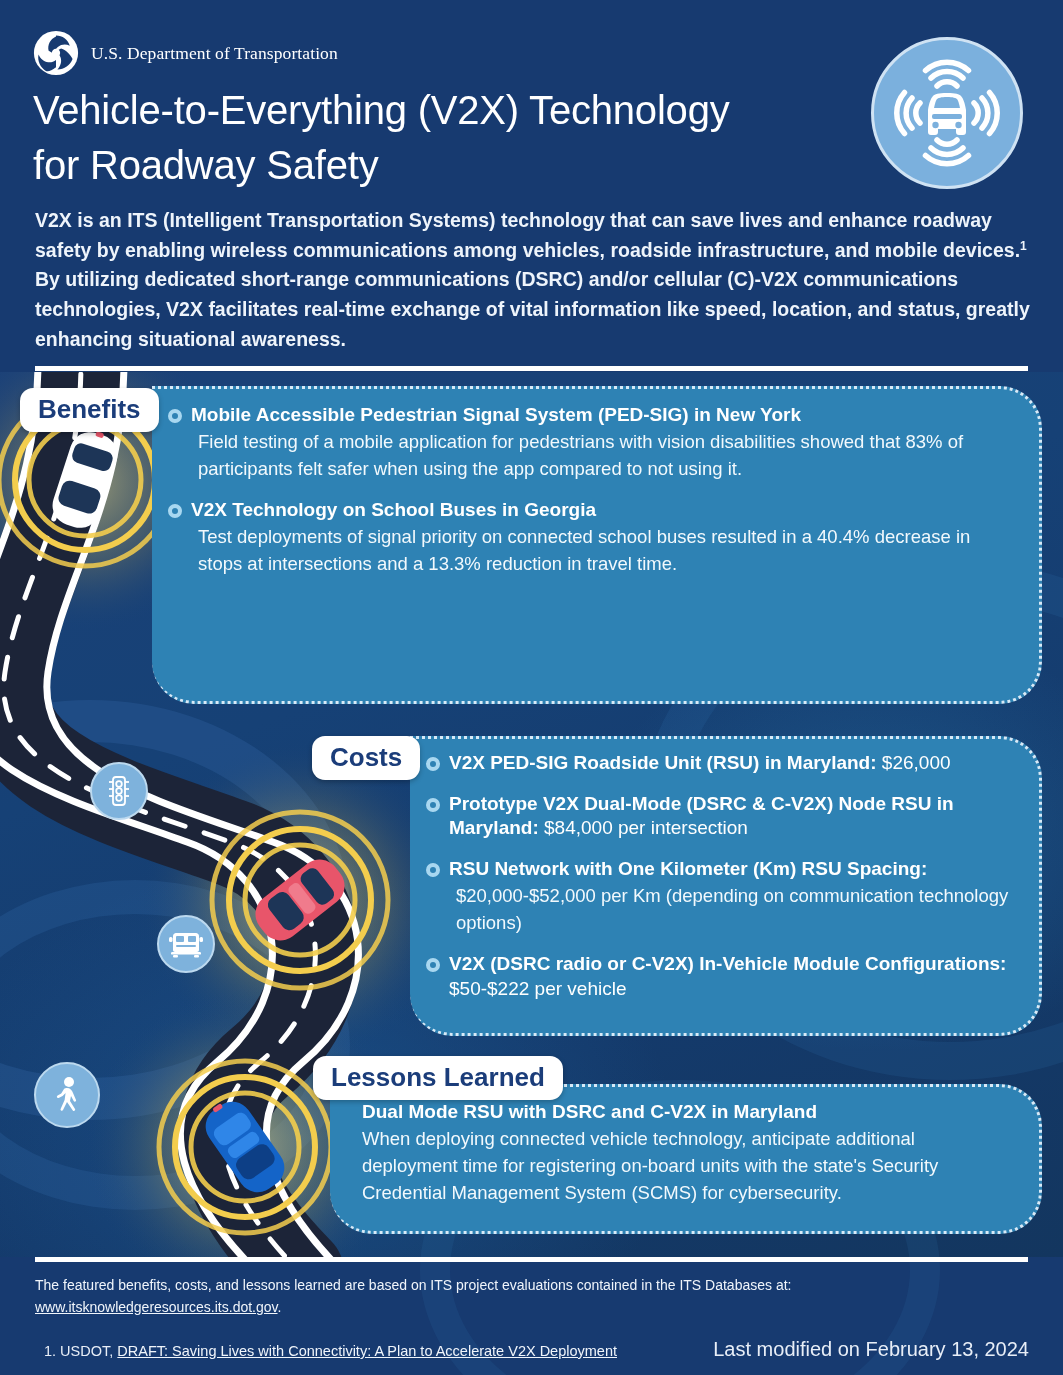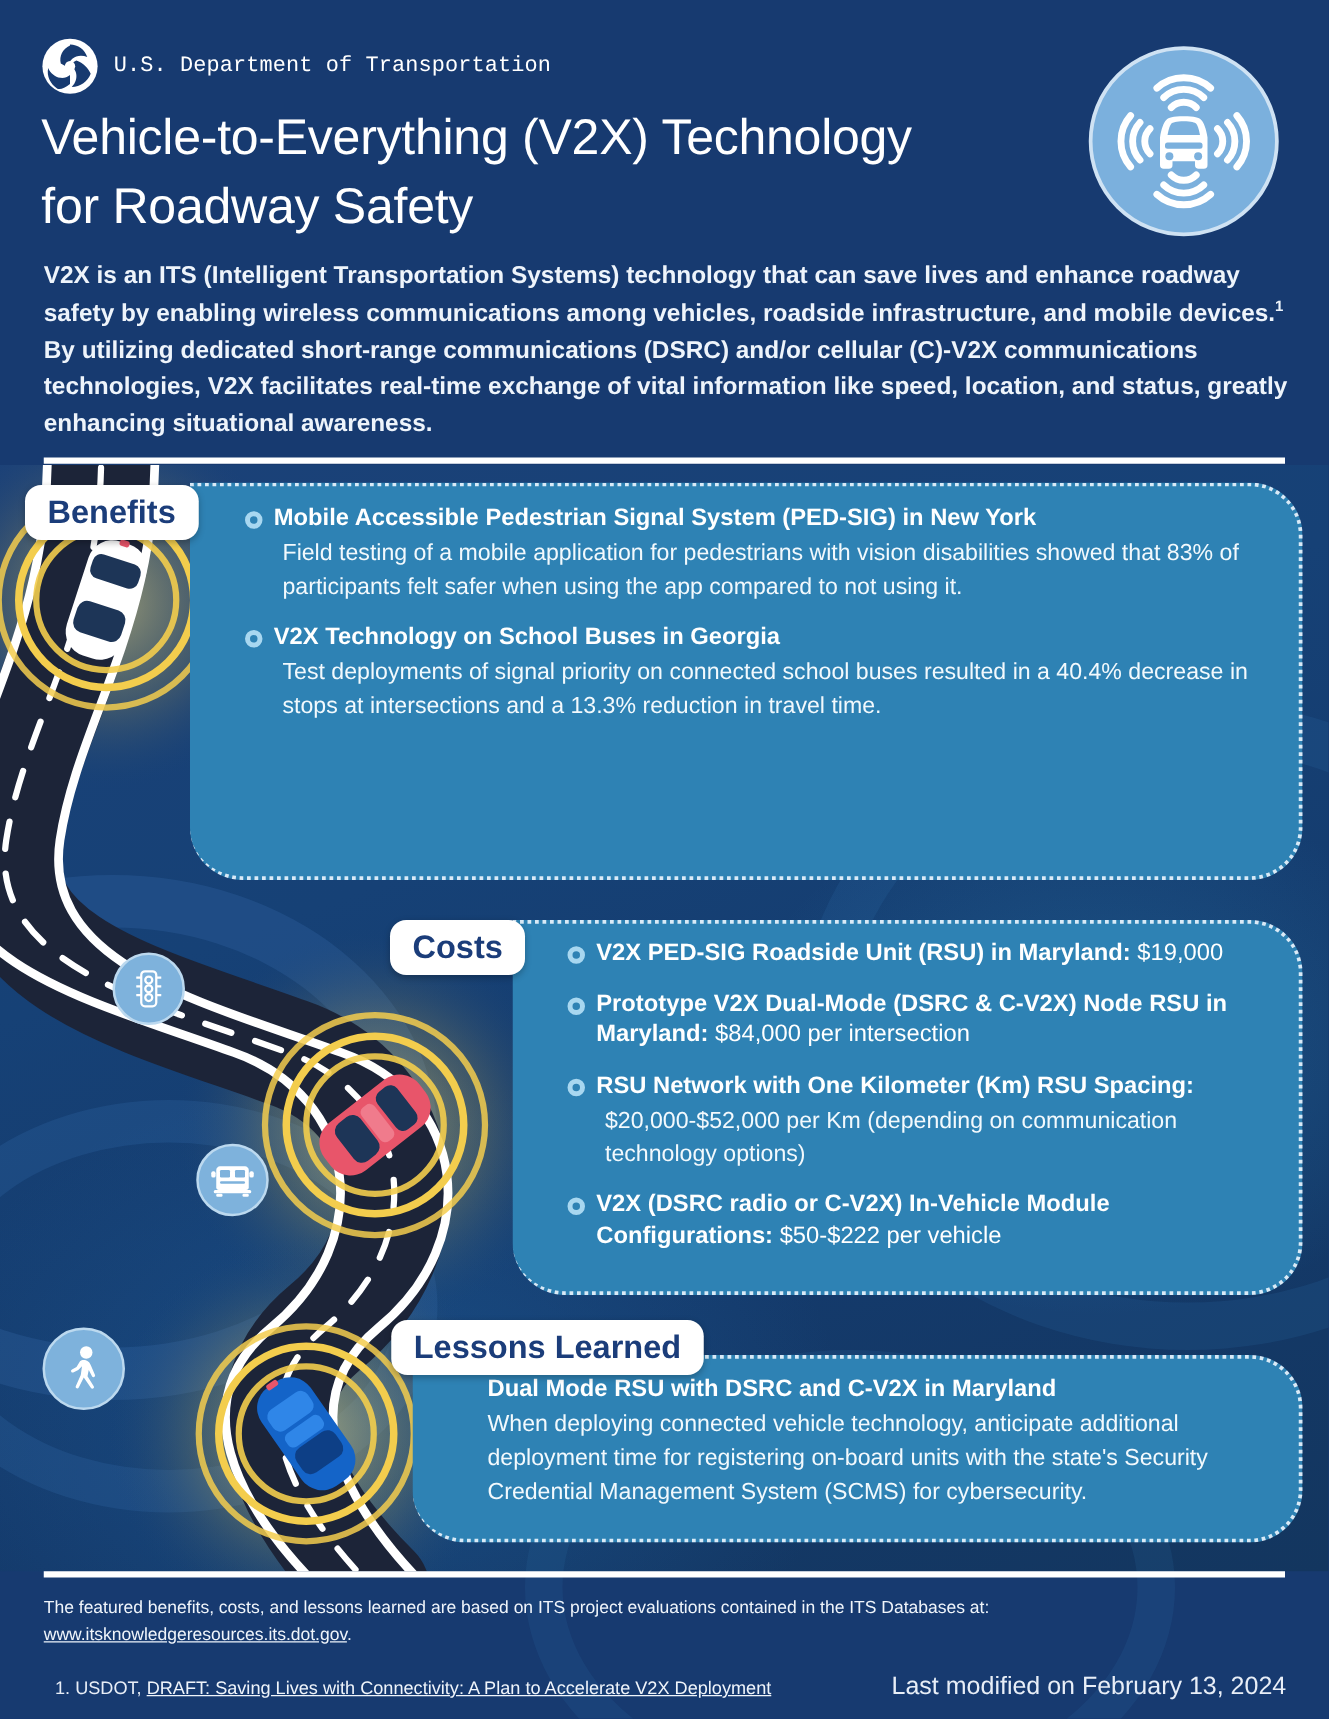--- a/index.html
+++ b/index.html
@@ -36,21 +36,21 @@
 
   
   .header { position: absolute; left: 0; top: 0; width: 1063px; height: 372px; }
   .dot-logo-row {
     position: absolute; left: 33px; top: 30px;
     display: flex; align-items: center; gap: 12px;
   }
   .dot-seal { width: 46px; height: 46px; flex: 0 0 46px; }
   .dot-agency {
     color: #ffffff; font-size: 17.5px; letter-spacing: .1px;
-    font-family: Liberation Mono, monospace; white-space: nowrap;
+    font-family: Liberation Serif, serif; white-space: nowrap;
   }
   .title {
     position: absolute; left: 33px; top: 83px; width: 840px;
     color: #ffffff; font-size: 40px; font-weight: normal; line-height: 1.38;
     letter-spacing: -.2px;
   }
   .intro {
     position: absolute; left: 35px; top: 206px; width: 1000px;
     color: #eef4fb; font-size: 19.5px; line-height: 1.52; font-weight: bold;
   }
@@ -77,21 +77,20 @@
     background: #7eb2dc; border: 2px solid #bcd9ef;
     display: flex; align-items: center; justify-content: center;
   }
 
   
   .panel {
     position: absolute;
     background: #2e82b4;
     border: 3px dotted #d9eaf7;
     border-radius: 42px;
-    padding-left: 28px;
   }
   .panel.benefits { left: 152px; top: 386px; width: 890px; height: 318px; border-radius: 0 42px 42px 42px; border-left: none; }
   .panel.costs    { left: 410px; top: 736px; width: 632px; height: 300px; border-radius: 0 42px 42px 42px; border-left: none; }
   .panel.lessons  { left: 330px; top: 1084px; width: 712px; height: 150px; border-radius: 0 42px 42px 42px; border-left: none; }
 
   .panel-inner { padding: 14px 30px 10px 16px; }
 
   .sec-label {
     position: absolute; z-index: 6;
     background: #ffffff; color: #1b3d7a;
@@ -339,21 +338,21 @@
       </div>
     </div>
   </div>
   <div class="sec-label benefits">Benefits</div>
 
   <div class="panel costs">
     <div class="panel-inner" style="padding-top:12px;">
       <div class="item">
         <span class="bullet"></span>
         <div class="item-body">
-          <div class="item-head"><span>V2X PED-SIG Roadside Unit (RSU) in Maryland:</span><span class="plain"> $19,000</span></div>
+          <div class="item-head"><span>V2X PED-SIG Roadside Unit (RSU) in Maryland:</span><span class="plain"> $26,000</span></div>
         </div>
       </div>
       <div class="item">
         <span class="bullet"></span>
         <div class="item-body">
           <div class="item-head"><span>Prototype V2X Dual-Mode (DSRC &amp; C-V2X) Node RSU in Maryland:</span><span class="plain"> $84,000 per intersection</span></div>
         </div>
       </div>
       <div class="item">
         <span class="bullet"></span>

